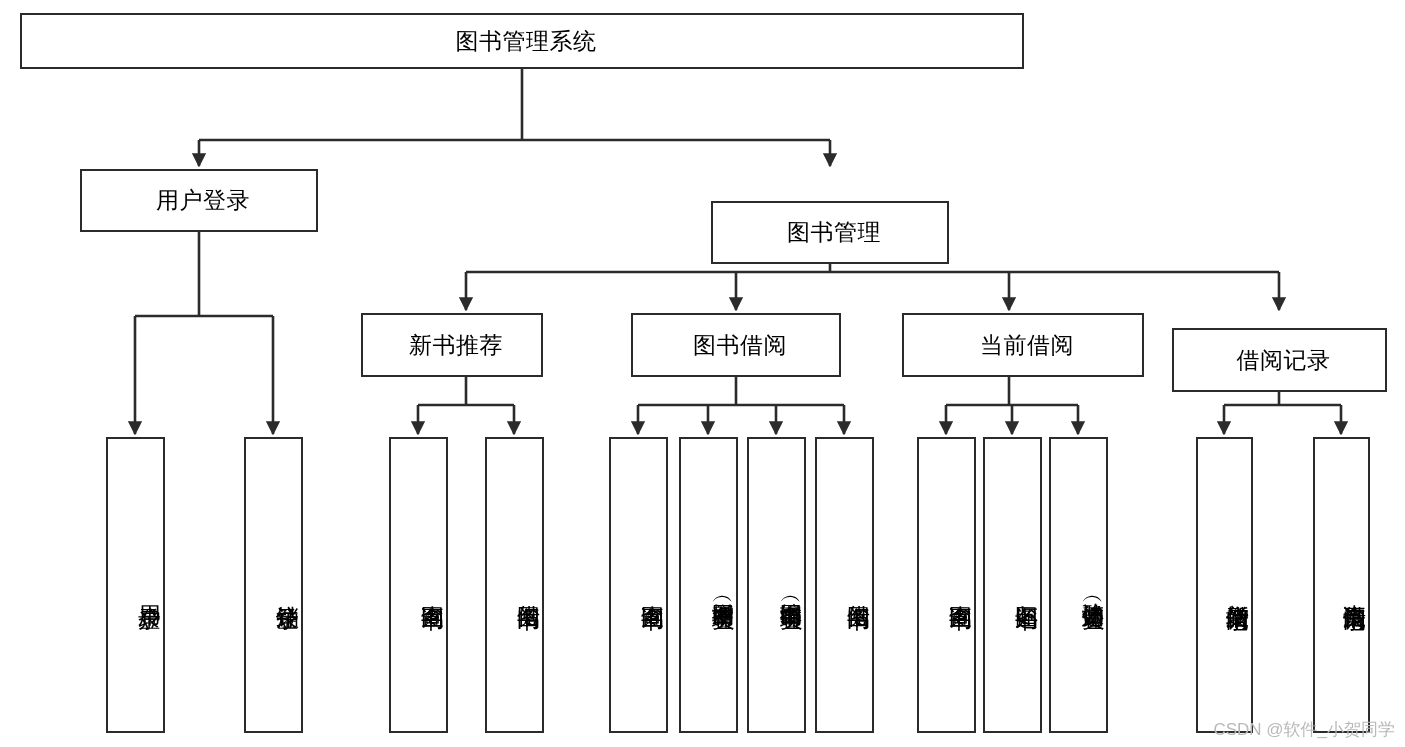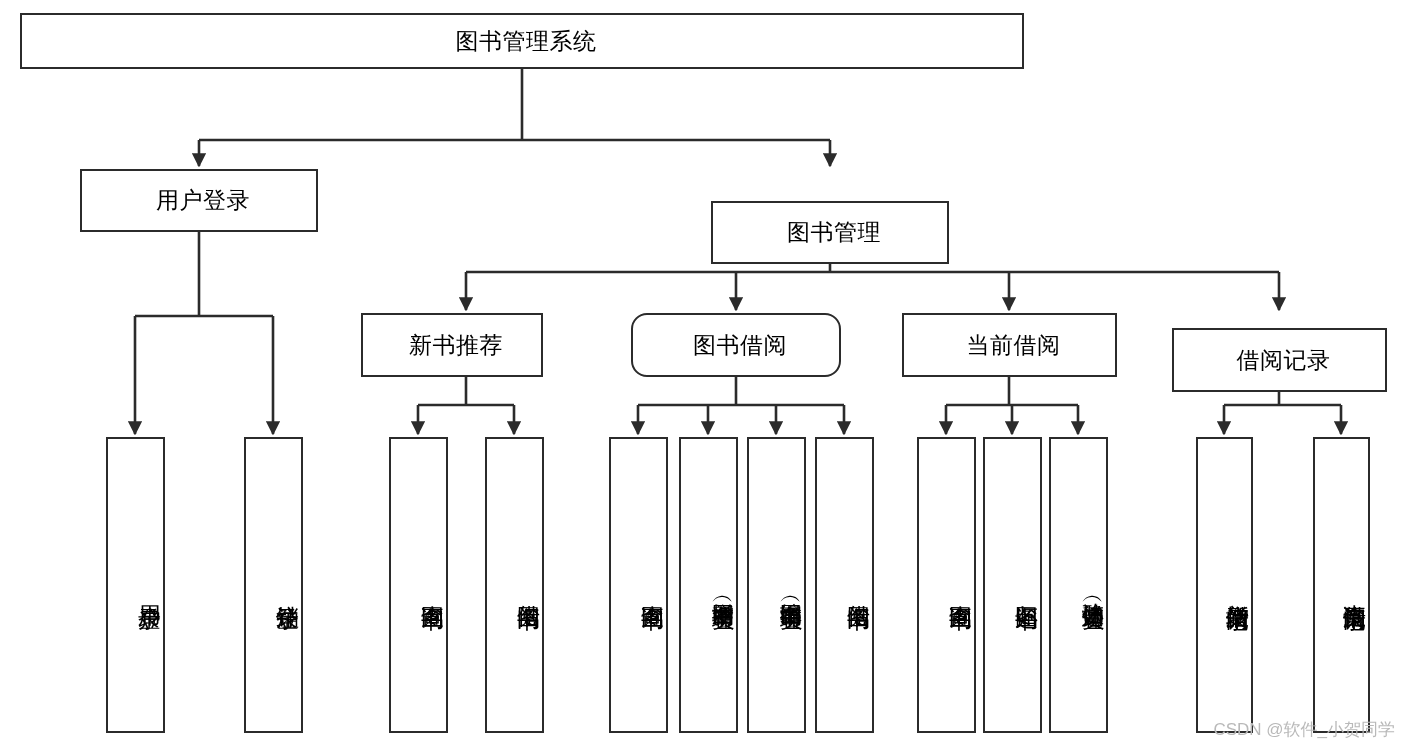--- a/index.html
+++ b/index.html
@@ -117,22 +117,22 @@
       <path d="M 1341 405 L 1341 434" marker-end="url(#arrow)"></path>
     </g>
   </svg>
 
   <div class="node h" style="left:20px; top:13px; width:1004px; height:56px;">图书管理系统</div>
 
   <div class="node h" style="left:80px; top:169px; width:238px; height:63px;">用户登录</div>
   <div class="node h" style="left:711px; top:169px; width:238px; height:63px;margin-top:32px;">图书管理</div>
 
   <div class="node h" style="left:361px; top:313px; width:182px; height:64px;">新书推荐</div>
-  <div class="node h" style="left:631px; top:313px; width:210px; height:64px;border-radius:16px;">图书借阅</div>
-  <div class="node h" style="left:902px; top:313px; width:215px; height:64px;">当前借阅</div>
+  <div class="node h" style="left:631px; top:313px; width:210px; height:64px;">图书借阅</div>
+  <div class="node h" style="left:902px; top:313px; width:242px; height:64px;">当前借阅</div>
   <div class="node h" style="left:1172px; top:328px; width:215px; height:64px;">借阅记录</div>
 
   <div class="node v" style="left:106px; top:437px; width:59px; height:296px;">用户登录</div>
   <div class="node v" style="left:244px; top:437px; width:59px; height:296px;">注销登录</div>
 
   <div class="node v" style="left:389px; top:437px; width:59px; height:296px;">查询图书</div>
   <div class="node v" style="left:485px; top:437px; width:59px; height:296px;">借阅图书</div>
 
   <div class="node v" style="left:609px; top:437px; width:59px; height:296px;">查询图书</div>
   <div class="node v tall" style="left:679px; top:437px; width:59px; height:296px;">新增图书（管理员）</div>

